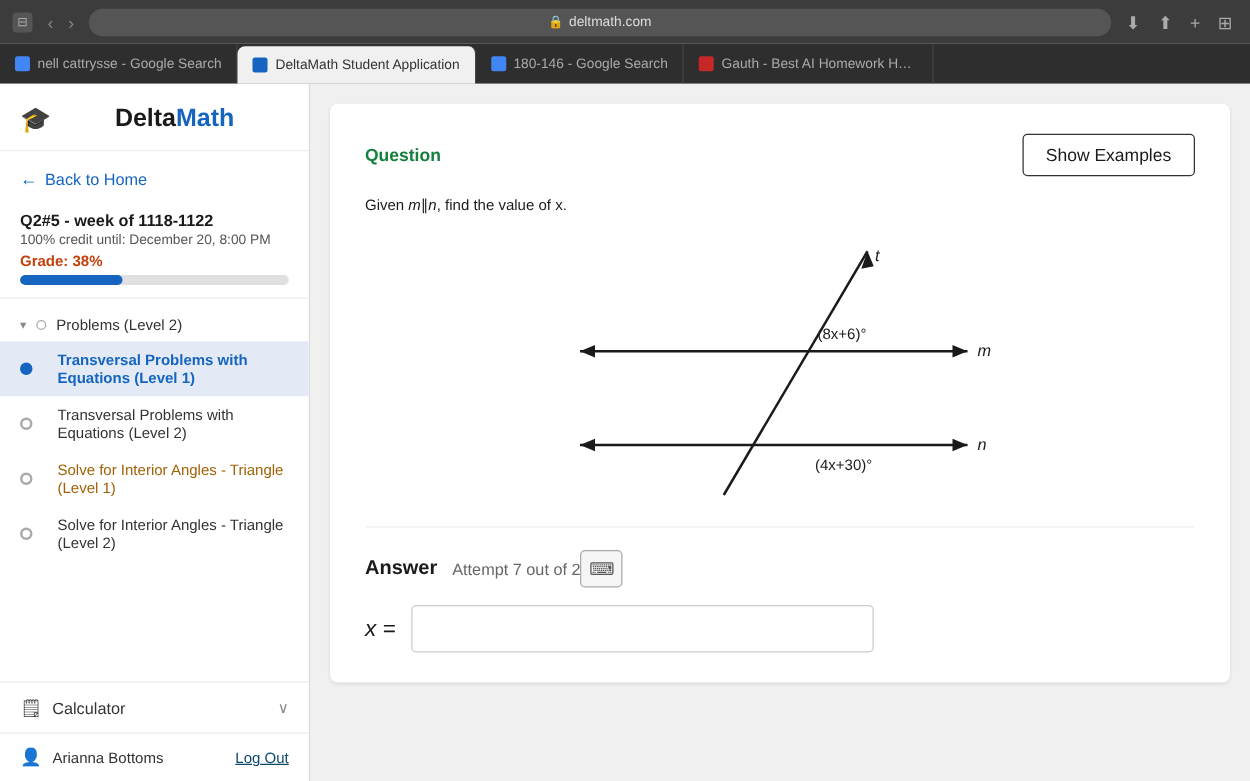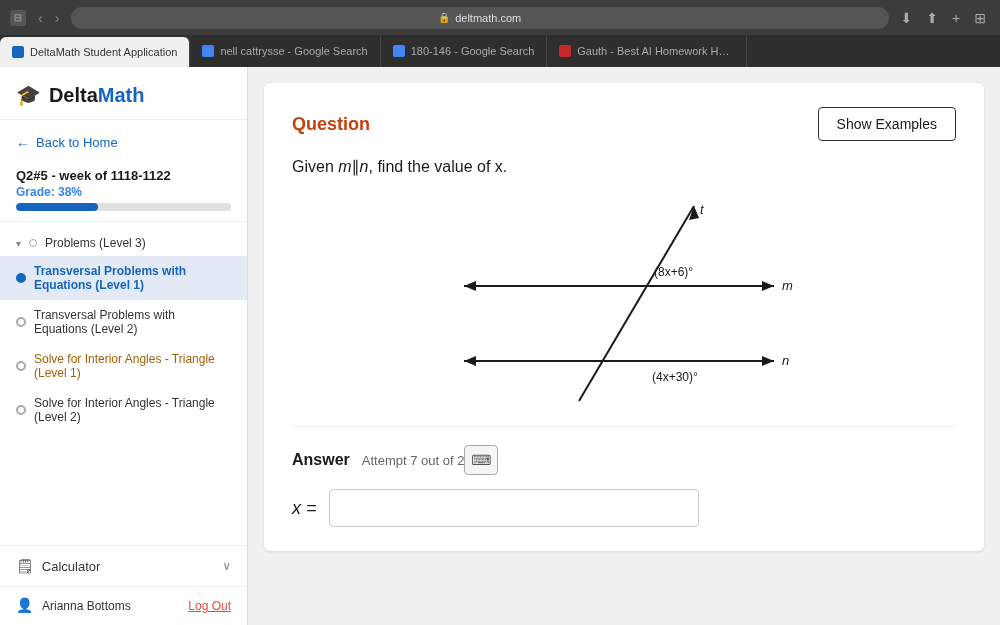--- a/index.html
+++ b/index.html
@@ -27,61 +27,61 @@
     .tab-gauth { background: #c62828; }
     .tab-label { overflow: hidden; text-overflow: ellipsis; }
 
     
     .app-body { display: flex; flex: 1; overflow: hidden; background: #f0f0f0; }
 
     
     .sidebar { width: 248px; background: #fff; border-right: 1px solid #ddd; display: flex; flex-direction: column; flex-shrink: 0; overflow-y: auto; }
     .sidebar-logo { display: flex; align-items: center; gap: 8px; padding: 16px 16px 12px; border-bottom: 1px solid #eee; }
     .logo-icon { font-size: 20px; }
-    .logo-text { font-size: 20px; font-weight: 600; color: #1a1a1a; }
+    .logo-text { font-size: 20px; font-weight: 600; color: #1a1a1a; margin-left: 43px; }
     .logo-text span { color: #1565c0; }
 
     .sidebar-back { display: flex; align-items: center; gap: 6px; padding: 14px 16px 10px; color: #1565c0; font-size: 13px; cursor: pointer; text-decoration: none; }
     .back-arrow { font-size: 14px; }
 
     .sidebar-assignment { padding: 8px 16px 10px; border-bottom: 1px solid #eee; }
     .assignment-name { font-size: 13px; font-weight: 700; color: #1a1a1a; margin-bottom: 2px; }
     .assignment-due { font-size: 11px; color: #555; margin-bottom: 4px; }
-    .grade-label { font-size: 12px; font-weight: 600; color: #3b82f6; margin-bottom: 4px; }
+    .grade-label { font-size: 12px; font-weight: 600; color: #c2410c; margin-bottom: 4px; }
     .progress-bar { height: 8px; background: #e0e0e0; border-radius: 4px; overflow: hidden; }
     .progress-fill { height: 100%; background: #1565c0; border-radius: 4px; }
 
     .sidebar-problems { padding: 8px 0; }
     .problem-group { padding: 6px 16px; display: flex; align-items: center; gap: 8px; cursor: pointer; font-size: 12px; color: #333; }
     .problem-group .dot { width: 8px; height: 8px; border-radius: 50%; border: 1.5px solid #aaa; background: transparent; flex-shrink: 0; }
-    .problem-item { padding: 8px 16px; display: flex; align-items: center; gap: 8px; cursor: pointer; font-size: 12px; color: #333; }
+    .problem-item { padding: 8px 16px; display: flex; align-items: center; gap: 20px; cursor: pointer; font-size: 12px; color: #333; }
     .problem-item.active { background: #e3eaf5; }
     .problem-item .dot { width: 10px; height: 10px; border-radius: 50%; border: 2px solid #1565c0; background: #fff; flex-shrink: 0; }
     .problem-item.active .dot { background: #1565c0; }
     .problem-item-label { font-weight: 500; color: #1a1a1a; }
     .problem-item.active .problem-item-label { color: #1565c0; font-weight: 600; }
 
     .sidebar-footer { margin-top: auto; border-top: 1px solid #eee; }
     .calculator-item { display: flex; align-items: center; justify-content: space-between; padding: 12px 16px; cursor: pointer; font-size: 13px; color: #333; }
     .calculator-left { display: flex; align-items: center; gap: 8px; }
     .calc-icon { font-size: 14px; }
     .chevron-icon { font-size: 12px; color: #888; }
     .user-item { display: flex; align-items: center; justify-content: space-between; padding: 10px 16px; border-top: 1px solid #eee; }
     .user-info { display: flex; align-items: center; gap: 8px; font-size: 12px; color: #333; }
     .user-avatar { width: 18px; height: 18px; font-size: 14px; }
-    .logout-link { font-size: 12px; color: #ef4444; cursor: pointer; text-decoration: underline; }
+    .logout-link { font-size: 12px; color: #0c4a6e; cursor: pointer; text-decoration: underline; }
 
     
     .main-content { flex: 1; padding: 16px; overflow-y: auto; }
     .question-card { background: #fff; border-radius: 6px; padding: 24px 28px; box-shadow: 0 1px 3px rgba(0,0,0,0.1); }
     .question-header { display: flex; align-items: center; justify-content: space-between; margin-bottom: 16px; }
-    .question-title { font-size: 18px; font-weight: 700; color: #c2410c; }
+    .question-title { font-size: 14px; font-weight: 700; color: #15803d; }
     .show-examples-btn { border: 1.5px solid #333; background: #fff; padding: 8px 18px; border-radius: 4px; font-size: 14px; cursor: pointer; color: #1a1a1a; font-weight: 500; }
 
-    .question-text { font-size: 16px; color: #1a1a1a; margin-bottom: 20px; }
+    .question-text { font-size: 12px; color: #1a1a1a; margin-bottom: 20px; }
 
     
     .diagram-area { display: flex; justify-content: center; margin: 10px 0 20px; }
 
     
     .answer-section { border-top: 1px solid #eee; padding-top: 18px; margin-top: 8px; }
     .answer-header { display: flex; align-items: center; margin-bottom: 14px; }
     .answer-label-row { display: flex; align-items: center; gap: 12px; }
     .answer-label { font-size: 16px; font-weight: 700; color: #1a1a1a; }
     .attempt-text { font-size: 13px; color: #666; }
@@ -109,27 +109,27 @@
   </div>
   <div class="browser-actions">
     <span class="browser-action-btn">⬇</span>
     <span class="browser-action-btn">⬆</span>
     <span class="browser-action-btn">+</span>
     <span class="browser-action-btn">⊞</span>
   </div>
 </div>
 
 <div class="browser-tabs">
+  <div class="tab">
+    <div class="tab-favicon tab-google"></div>
+    <span class="tab-label">nell cattrysse - Google Search</span>
+  </div>
   <div class="tab active">
     <div class="tab-favicon tab-delta"></div>
     <span class="tab-label">DeltaMath Student Application</span>
-  </div>
-  <div class="tab">
-    <div class="tab-favicon tab-google"></div>
-    <span class="tab-label">nell cattrysse - Google Search</span>
   </div>
   <div class="tab">
     <div class="tab-favicon tab-g-search"></div>
     <span class="tab-label">180-146 - Google Search</span>
   </div>
   <div class="tab">
     <div class="tab-favicon tab-gauth"></div>
     <span class="tab-label">Gauth - Best AI Homework Helper for All Schoo...</span>
   </div>
 </div>
@@ -144,31 +144,32 @@
       </span>
     </div>
 
     <a class="sidebar-back">
       <span class="back-arrow">←</span>
       <span>Back to Home</span>
     </a>
 
     <div class="sidebar-assignment">
       <div class="assignment-name">Q2#5 - week of 1118-1122</div>
+      <div class="assignment-due">100% credit until: December 20, 8:00 PM</div>
       <div class="grade-label">Grade: 38%</div>
       <div class="progress-bar">
         <div class="progress-fill" style="width: 38%;"></div>
       </div>
     </div>
 
     <div class="sidebar-problems">
       <div class="problem-group">
         <span style="font-size:10px;color:#888;">▾</span>
         <span class="dot"></span>
-        <span>Problems (Level 3)</span>
+        <span>Problems (Level 2)</span>
       </div>
       <div class="problem-item active">
         <span class="dot"></span>
         <span class="problem-item-label">Transversal Problems with Equations (Level 1)</span>
       </div>
       <div class="problem-item">
         <span class="dot" style="border-color:#aaa; background:transparent;"></span>
         <span class="problem-item-label" style="color:#333;font-weight:400;">Transversal Problems with Equations (Level 2)</span>
       </div>
       <div class="problem-item">

